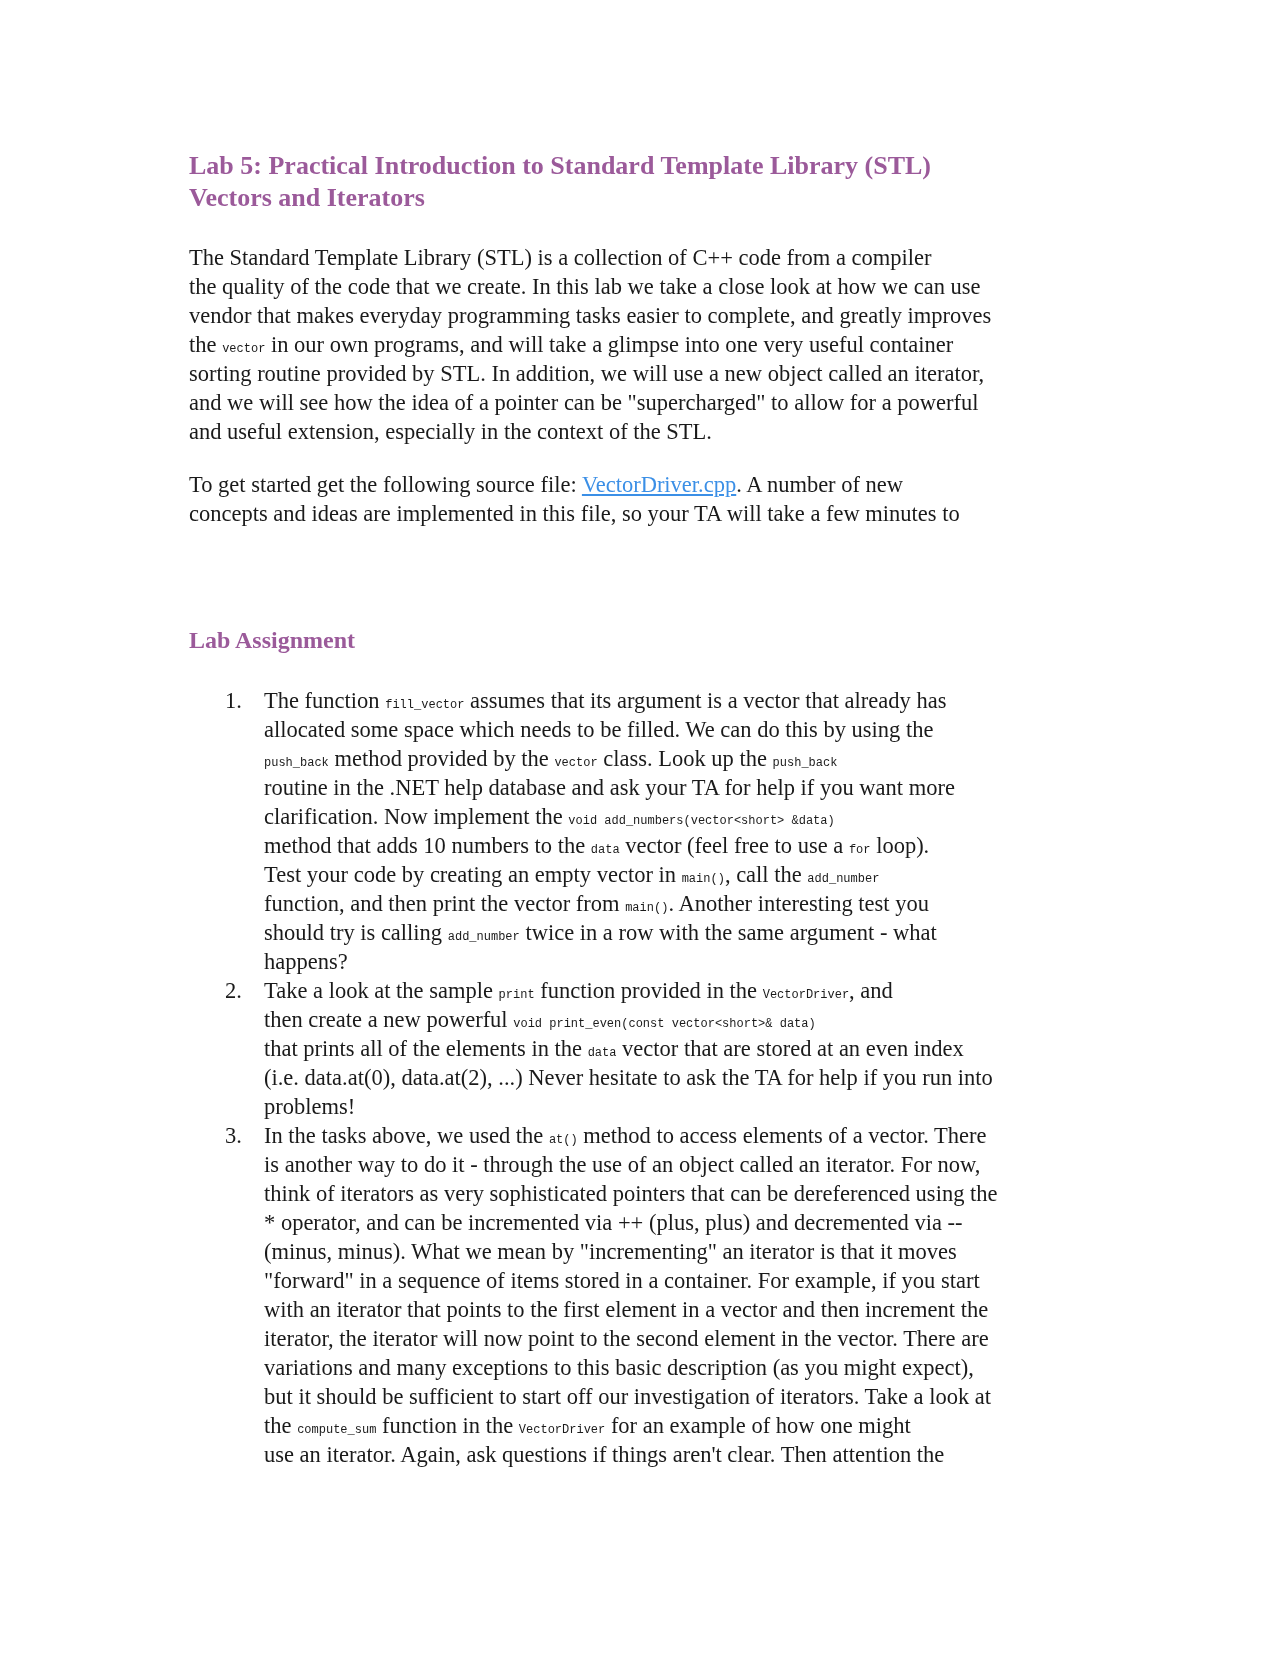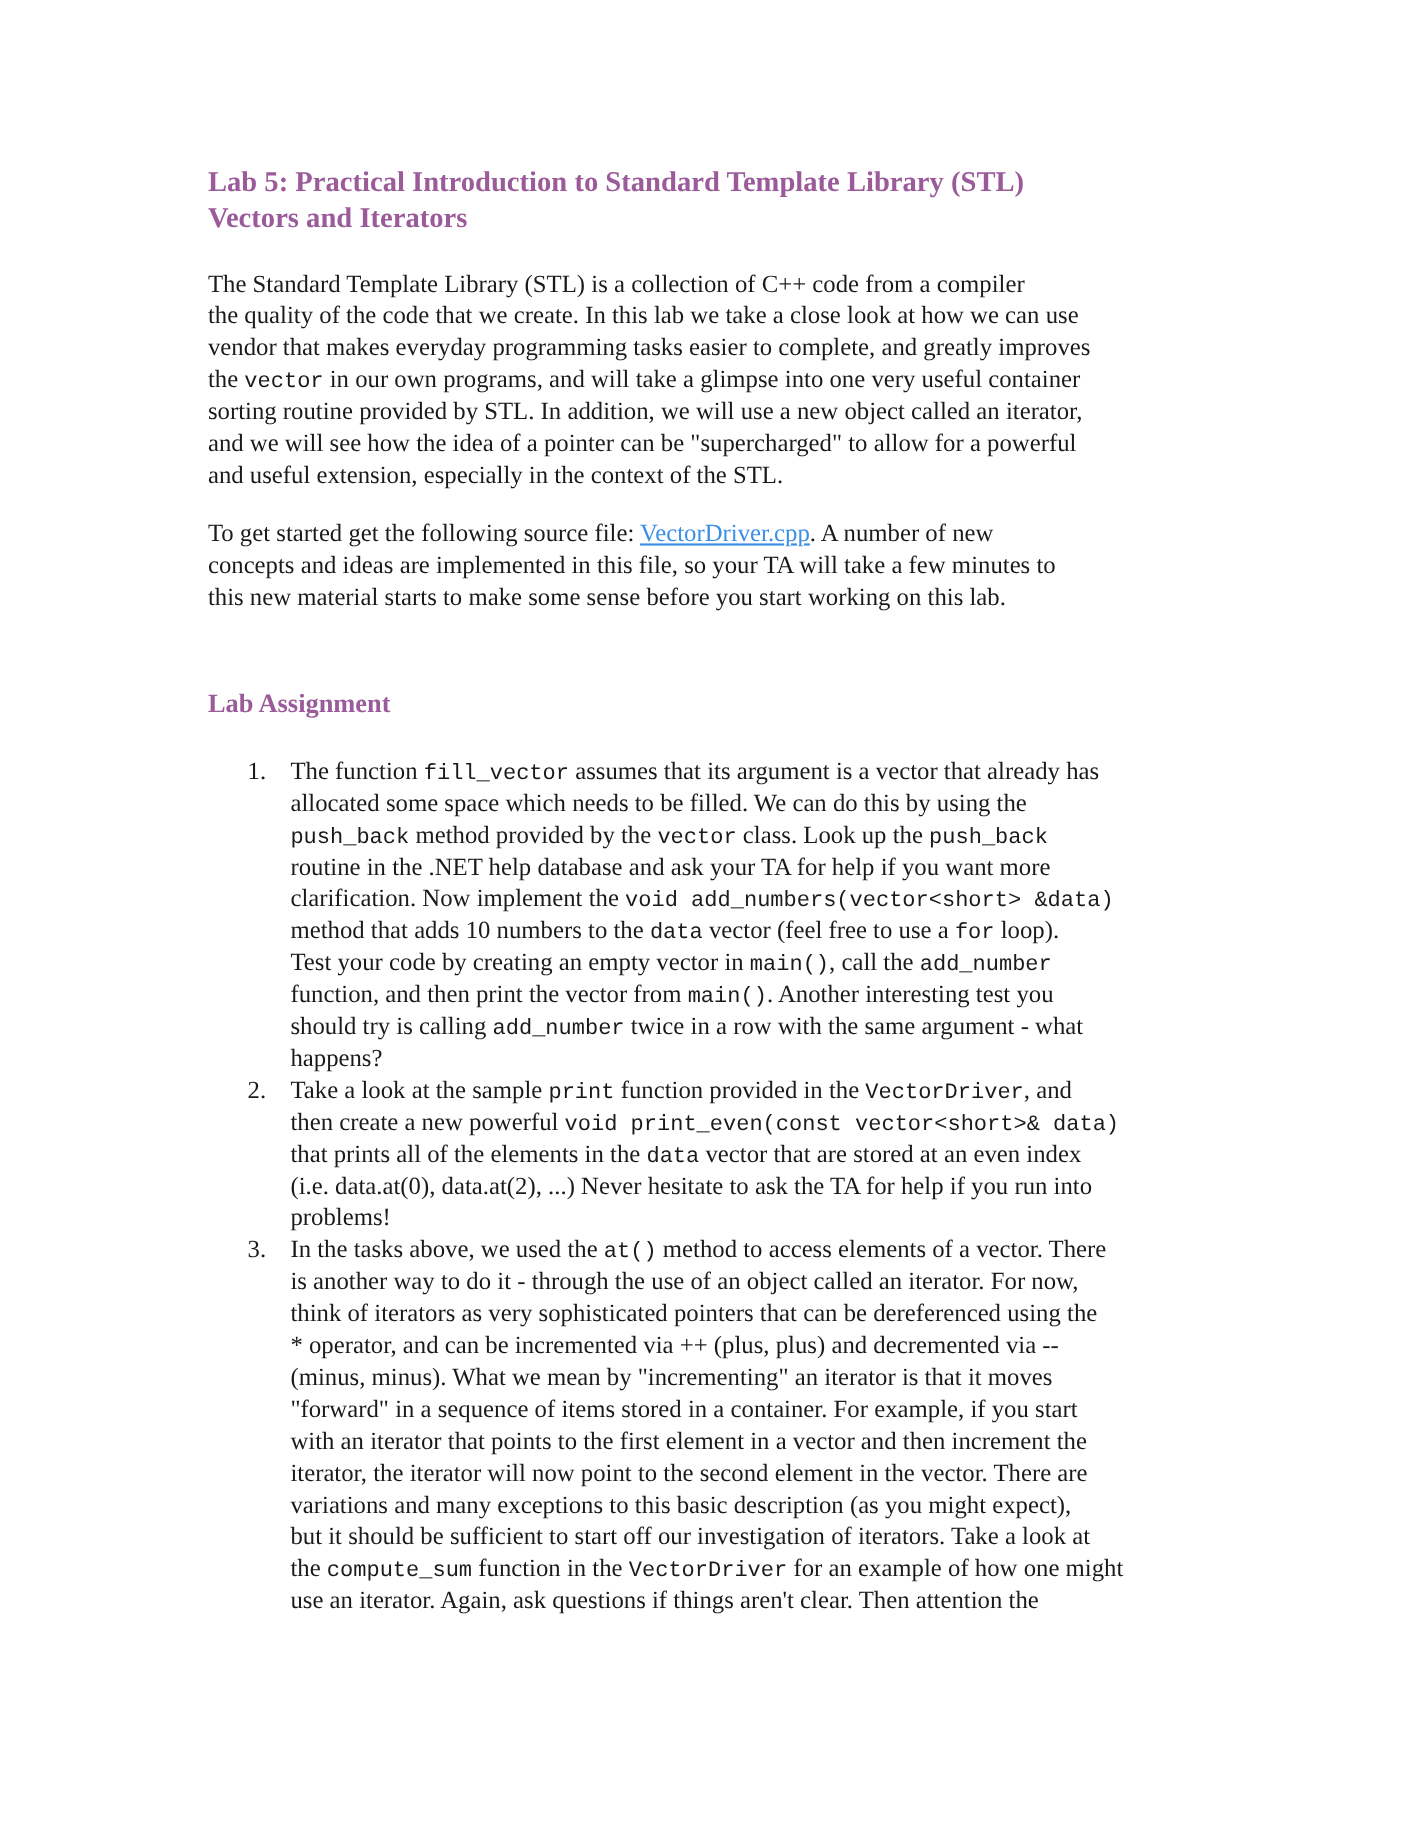--- a/index.html
+++ b/index.html
@@ -48,21 +48,21 @@
     position: absolute;
     left: 189px;
     font-size: 22.5px;
     line-height: 29px;
     margin: 0;
     white-space: nowrap;
   }
   .line { display: block; height: 29px; }
   code, .code {
     font-family: "Liberation Mono", "DejaVu Sans Mono", monospace;
-    font-size: 20px;
+    font-size: 12px;
   }
   .link {
     color: #3b8fe6;
     text-decoration: underline;
     cursor: pointer;
     margin-top: 46px;
   }
   .list {
     position: absolute;
     left: 0;
@@ -104,21 +104,20 @@
       <span class="line"><span>vendor that makes everyday programming tasks easier to complete, and greatly improves</span></span>
       <span class="line"><span>the </span><code>vector</code><span> in our own programs, and will take a glimpse into one very useful container</span></span>
       <span class="line"><span>sorting routine provided by STL.  In addition, we will use a new object called an iterator,</span></span>
       <span class="line"><span>and we will see how the idea of a pointer can be "supercharged" to allow for a powerful</span></span>
       <span class="line"><span>and useful extension, especially in the context of the STL.</span></span>
     </div>
 
   <div class="para" style="top:470px;">
       <span class="line"><span>To get started get the following source file: </span><a class="link">VectorDriver.cpp</a><span>.  A number of new</span></span>
       <span class="line"><span>concepts and ideas are implemented in this file, so your TA will take a few minutes to</span></span>
-      <span class="line"><span>this new material starts to make some sense before you start working on this lab.</span></span>
     </div>
 
   <h2 class="h2">Lab Assignment</h2>
 
   <ol class="list" id="assignment-list">
       <li class="li">
         <span class="li-num">1.</span>
         <div class="li-body">
           <span class="line"><span>The function </span><code>fill_vector</code><span> assumes that its argument is a vector that already has</span></span>
           <span class="line"><span>allocated some space which needs to be filled.  We can do this by using the</span></span>

